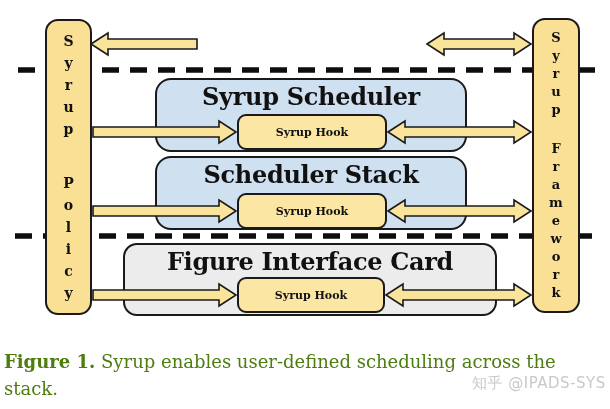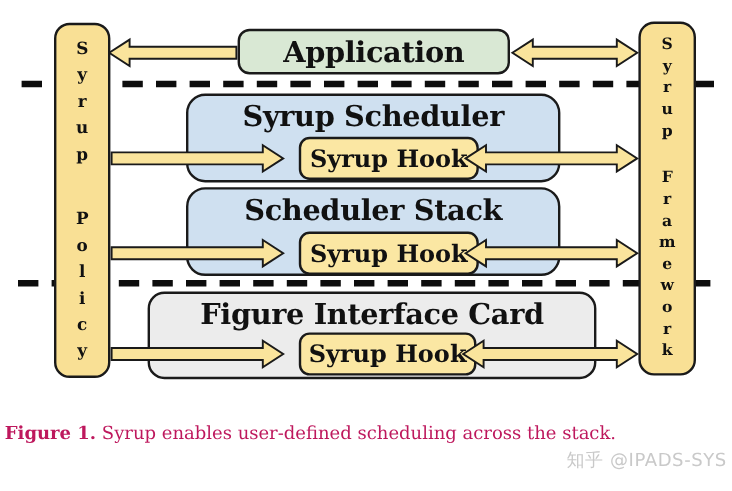--- a/index.html
+++ b/index.html
@@ -22,38 +22,38 @@
        display:flex;align-items:center;justify-content:center;}
   .ks {left:155px;top:78px;width:312px;height:74px;border-radius:16px;background:var(--box-blue);}
   .ns {left:155px;top:156px;width:312px;height:74px;border-radius:16px;background:var(--box-blue);}
   .nic{left:123px;top:243px;width:374px;height:73px;border-radius:14px;background:var(--box-gray);}
   .box-title{text-align:center;font-size:24px;font-weight:bold;margin-top:2px;letter-spacing:-0.3px;white-space:nowrap;}
   .app .box-title{margin-top:0;}
   .hook{
     position:absolute;z-index:1;box-sizing:border-box;background:var(--hook-yellow);
     border:2.5px solid var(--outline);border-radius:9px;
     display:flex;align-items:center;justify-content:center;
-    font-size:20px;font-weight:bold;white-space:nowrap;margin-left:12px;
+    font-size:11px;font-weight:bold;white-space:nowrap;
   }
   .hook1{left:237px;top:114px;width:150px;height:36px;}
   .hook2{left:237px;top:193px;width:150px;height:36px;}
   .hook3{left:237px;top:277px;width:148px;height:36px;}
   .bar{
     position:absolute;z-index:3;box-sizing:border-box;background:var(--bar-yellow);
     border:2.5px solid var(--outline);border-radius:13px;
     display:flex;flex-direction:column;justify-content:space-between;align-items:center;
     padding:9px 0;
   }
   .bar-left {left:45px;top:19px;width:47px;height:296px;}
   .bar-right{left:532px;top:18px;width:48px;height:295px;}
   .word{display:flex;flex-direction:column;align-items:center;}
   .letter{font-weight:bold;font-size:14px;line-height:22px;text-align:center;}
   .bar-right .letter{font-size:13px;line-height:18px;}
   .caption{position:absolute;left:4px;top:348px;width:604px;z-index:4;
-           font-size:15px;line-height:27px;color:#be185d;}
+           font-size:18px;line-height:27px;color:#4d7c0f;}
   .caption .figlabel{font-weight:bold;}
   .watermark{position:absolute;left:472px;top:374px;z-index:5;
              font-family:"DejaVu Sans",sans-serif;font-size:15px;color:#c9c9c9;letter-spacing:0.5px;}
 </style>
 </head>
 <body>
 
 <div class="fig">
 
   <svg id="connectors" width="610" height="345" viewBox="0 0 610 345">
@@ -100,23 +100,20 @@
         <div class="letter">a</div>
         <div class="letter">m</div>
         <div class="letter">e</div>
         <div class="letter">w</div>
         <div class="letter">o</div>
         <div class="letter">r</div>
         <div class="letter">k</div>
       </div>
     </div>
 
-  <div class="box app">
-    <div class="box-title">Application</div>
-  </div>
 
   <div class="box ks">
     <div class="box-title">Syrup Scheduler</div>
   </div>
   <div class="hook hook1">Syrup Hook</div>
 
   <div class="box ns">
     <div class="box-title">Scheduler Stack</div>
   </div>
   <div class="hook hook2">Syrup Hook</div>

